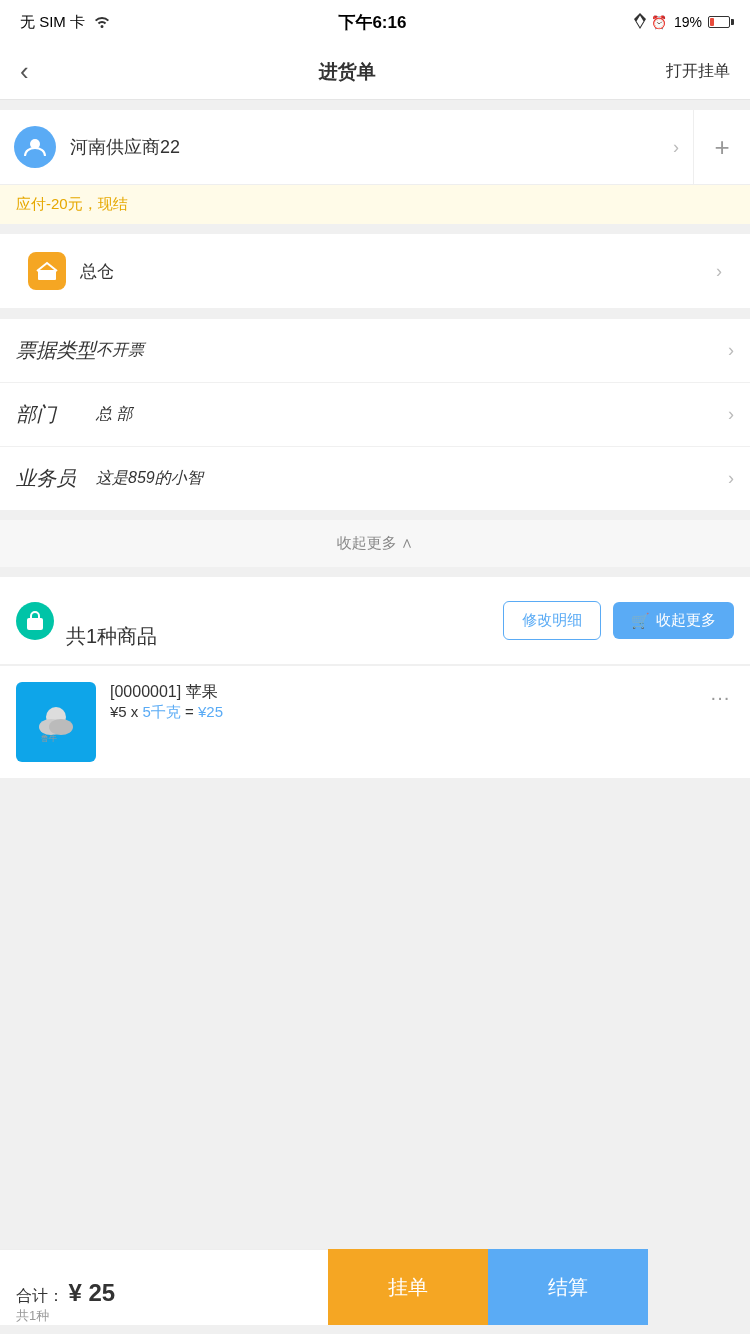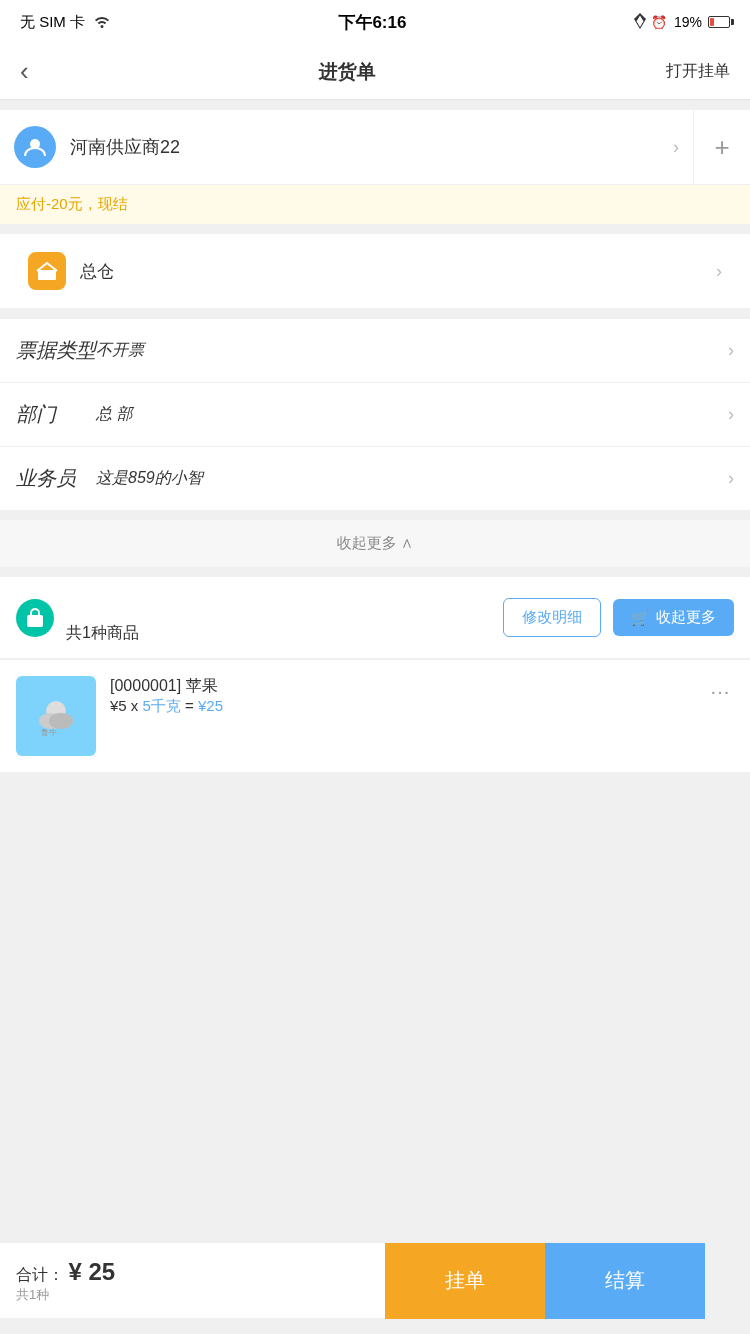--- a/index.html
+++ b/index.html
@@ -205,21 +205,21 @@
       height: 38px;
       border-radius: 50%;
       background: #00c4a7;
       display: flex;
       align-items: center;
       justify-content: center;
       flex-shrink: 0;
     }
     .product-count-text {
       flex: 1;
-      font-size: 16px;
+      font-size: 20px;
       color: #333;
       margin-top: 32px;
     }
     .btn-outline {
       border: 1.5px solid #5aabf5;
       color: #5aabf5;
       background: #fff;
       padding: 9px 18px;
       border-radius: 6px;
       font-size: 15px;
@@ -243,21 +243,21 @@
       background: #fff;
       display: flex;
       align-items: flex-start;
       padding: 16px;
       margin-top: 2px;
       gap: 14px;
     }
     .product-thumb {
       width: 80px;
       height: 80px;
-      background: #7dd3fc;
+      background: #0ea5e9;
       border-radius: 6px;
       display: flex;
       align-items: center;
       justify-content: center;
       flex-shrink: 0;
     }
     .product-info {
       flex: 1;
     }
     .product-name {
@@ -274,26 +274,26 @@
     .product-more {
       color: #999;
       font-size: 20px;
       cursor: pointer;
       padding: 4px;
     }
 
     
     .bottom-bar {
       position: fixed;
-      bottom: 16px;
+      bottom: 9px;
       left: 0;
-      width: 705px;
+      width: 648px;
       height: 76px;
       display: flex;
-      align-items: center;
+      align-items: flex-end;
       background: #fff;
       border-top: 1px solid #eee;
     }
     .total-section {
       flex: 1;
       padding: 0 16px;
     }
     .total-label {
       font-size: 16px;
       color: #333;

